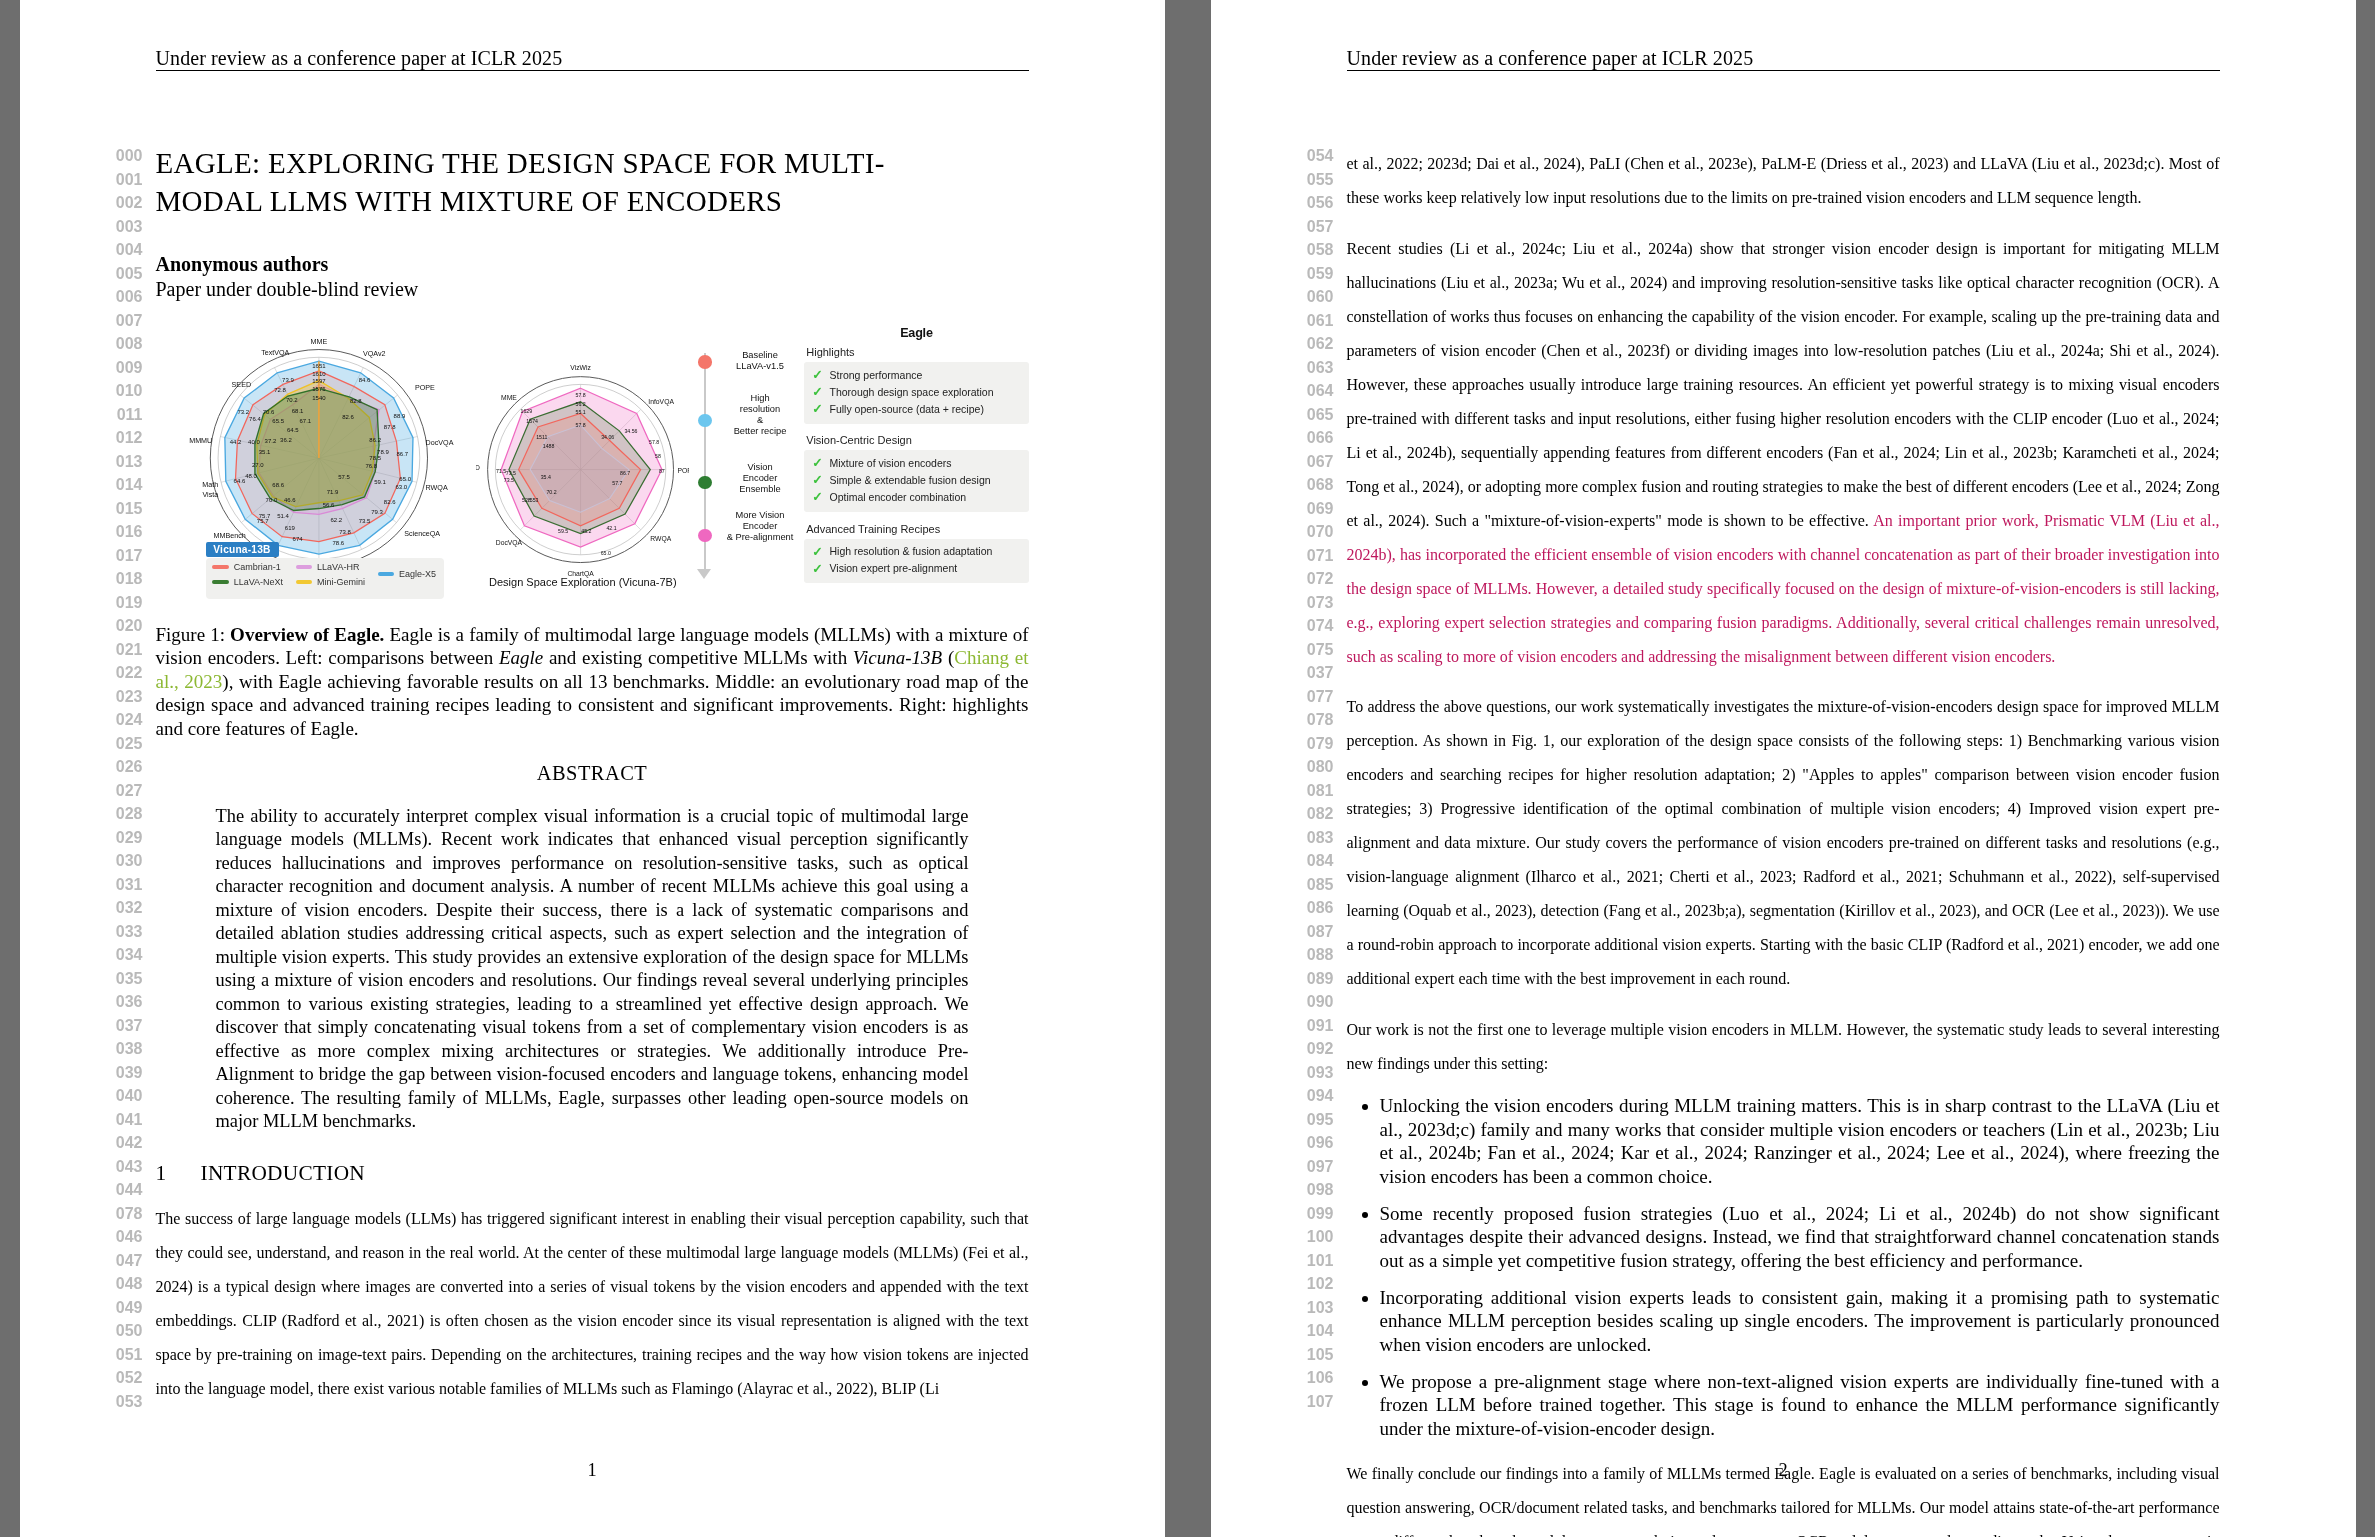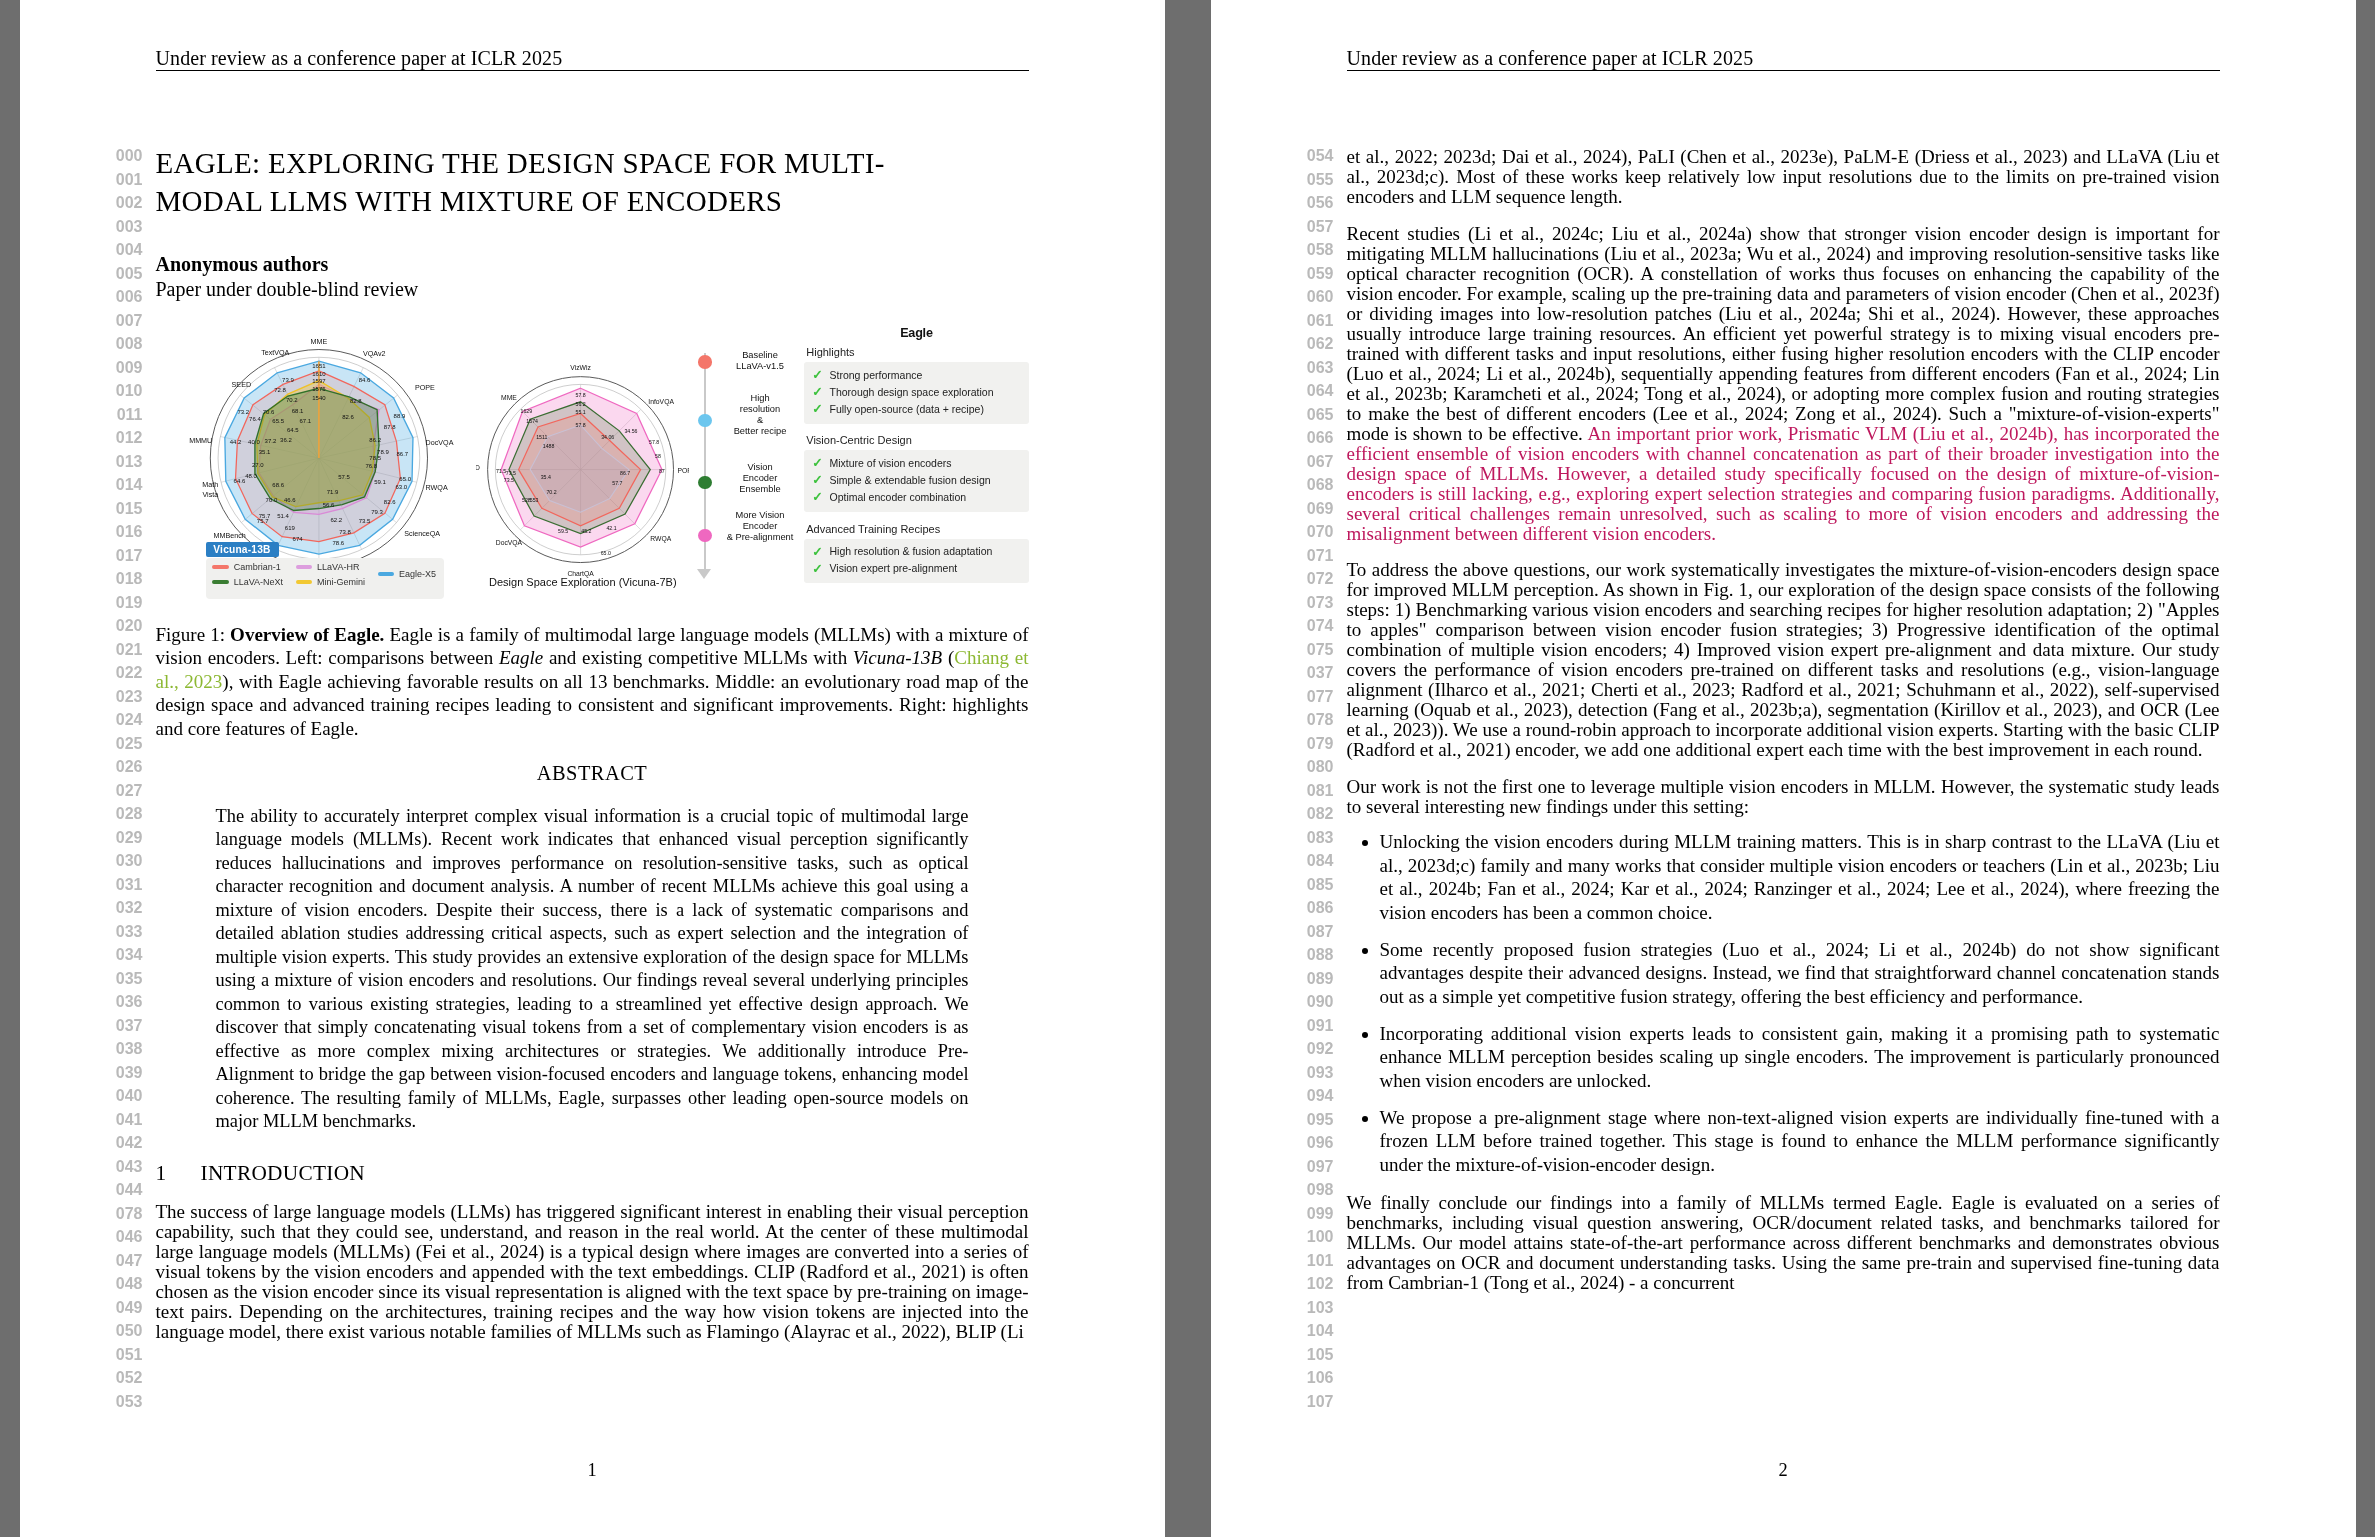--- a/index.html
+++ b/index.html
@@ -67,21 +67,21 @@
   .caption i{font-style:italic;}
   .cite{color:#8cb832;}
 
   h2.abshead{text-align:center;font-size:20.4px;font-weight:normal;margin:22px 0 0 0;
              letter-spacing:0.5px;}
   .abstract{margin:19.4px 60px 0 60px;font-size:18.4px;line-height:23.5px;text-align:justify;}
 
   h2.sec{font-size:21.3px;font-weight:normal;margin:27px 0 0 0;letter-spacing:0.3px;}
   h2.sec .num{display:inline-block;width:45px;}
 
-  p.body{font-size:19px;line-height:20px;text-align:justify;margin:16.5px 0 0 0;}
+  p.body{font-size:16px;line-height:34px;text-align:justify;margin:16.5px 0 0 0;}
   p.body.tight{margin-top:0;}
   .hlt{color:#be185d;}
   ul.bul{margin:13.6px 0 0 0;padding-left:33px;}
   ul.bul li{font-size:19px;line-height:23.5px;text-align:justify;margin-bottom:13.6px;}
   .pagenum{position:absolute;bottom:56px;left:0;width:100%;text-align:center;font-size:18.4px;}
 </style>
 </head>
 <body>
 
 <div class="viewport">

